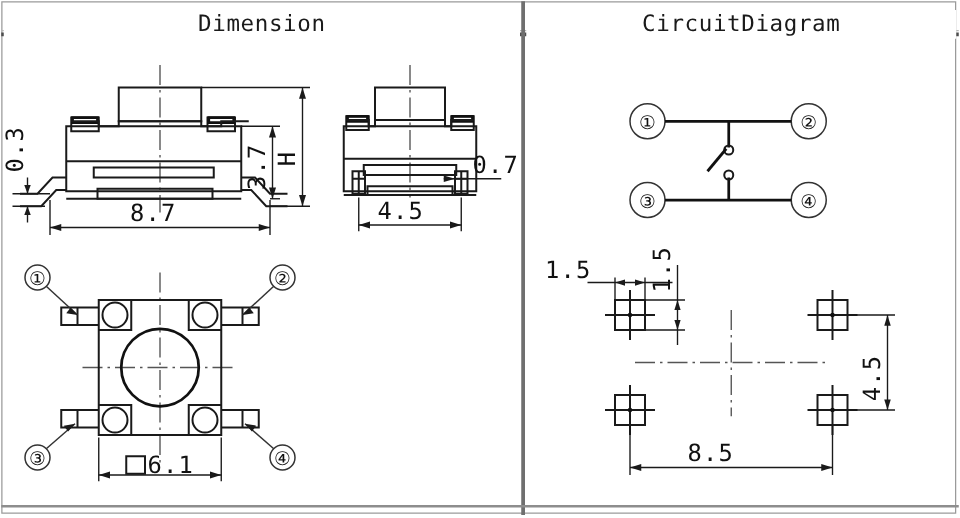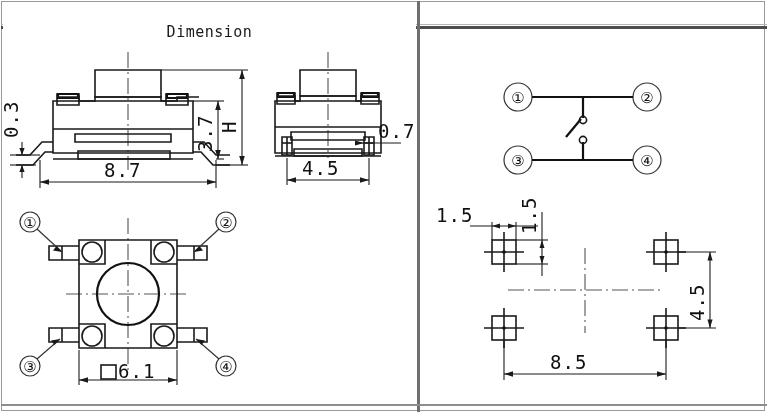--- a/index.html
+++ b/index.html
@@ -23,23 +23,23 @@
   }
   .v-div{
     position:absolute;left:417px;top:1px;width:3px;height:411px;
     background:#6f6f6f;
   }
   .bot-rule{
     position:absolute;left:1px;top:404px;width:766px;height:2px;background:#8d8d8d;
   }
 
   .hdr{
-    position:absolute;top:20px;height:23px;
+    position:absolute;top:8px;height:23px;
     display:flex;align-items:center;justify-content:center;
-    font-size:15px;color:#1a1a1a;letter-spacing:.5px;
+    font-size:18px;color:#1a1a1a;letter-spacing:.5px;
     background:#fff;
   }
   #hdr-left{left:3px;width:413px;}
   #hdr-right{left:421px;width:344px;}
 
   svg{position:absolute;left:0;top:0;overflow:visible;}
   .pane{position:absolute;}
 
   text{
     font-family:"DejaVu Sans Mono","Liberation Mono",monospace;
@@ -61,20 +61,21 @@
 
 <div id="sheet">
 
   <div class="frame"></div>
   <div class="hdr-rule-thin"></div>
   <div class="hdr-rule"></div>
   <div class="v-div"></div>
   <div class="bot-rule"></div>
 
   <div class="hdr" id="hdr-left">Dimension</div>
+  <div class="hdr" id="hdr-right">CircuitDiagram</div>
 
   <div class="pane" style="left:0;top:30px;width:260px;height:170px;">
     <svg width="260" height="170" viewBox="0 0 260 170">
 
       <line class="ctr" x1="128" y1="22" x2="128" y2="140"></line>
 
       <path class="ln" d="M95 40 h66 v27 h-66 z"></path>
 
       <path class="ln" d="M57 64 h22 v11 h-22 z"></path>
       <path class="ln-th" d="M58 64 h20 v4 h-20 z" fill="#3a3a3a"></path>

